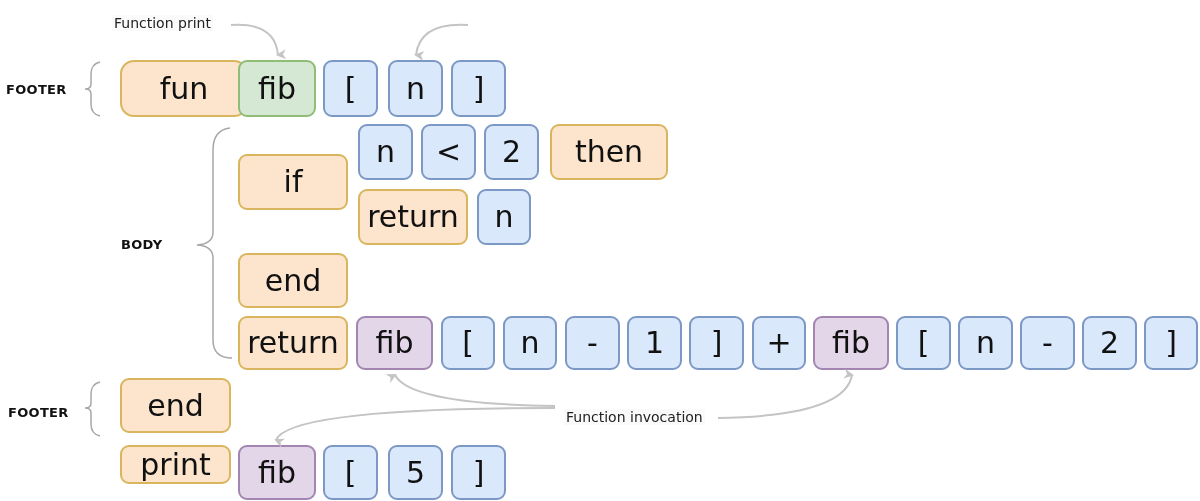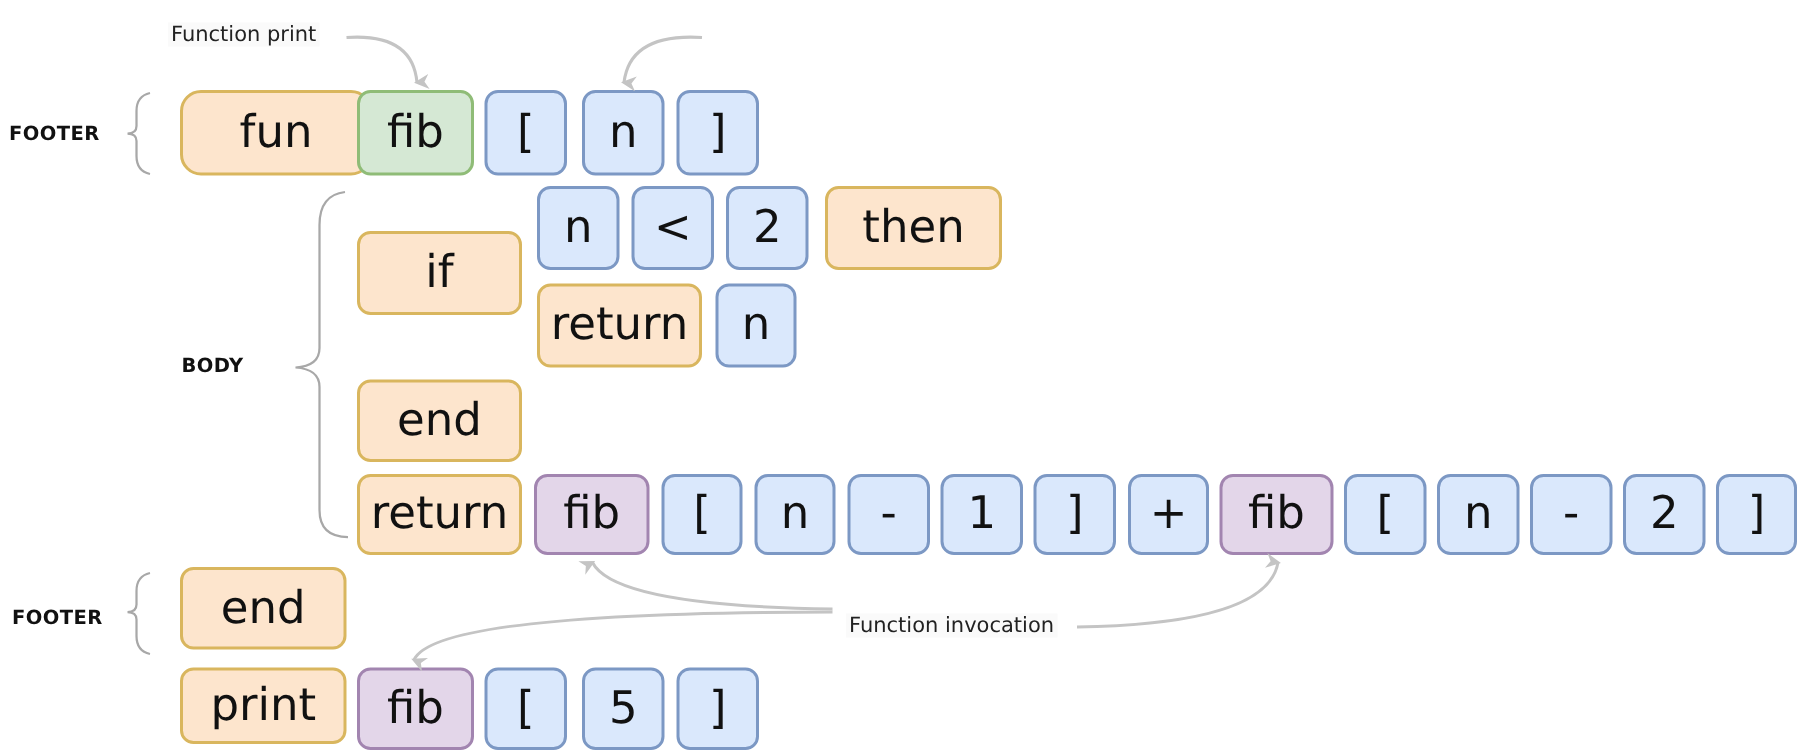--- a/index.html
+++ b/index.html
@@ -51,21 +51,21 @@
   <div class="tok pm" style="left:689px;top:316px;width:55px;height:54px;">]</div>
   <div class="tok pm" style="left:752px;top:316px;width:54px;height:54px;">+</div>
   <div class="tok iv" style="left:813px;top:316px;width:76px;height:54px;">fib</div>
   <div class="tok pm" style="left:896px;top:316px;width:55px;height:54px;">[</div>
   <div class="tok pm" style="left:958px;top:316px;width:55px;height:54px;">n</div>
   <div class="tok pm" style="left:1020px;top:316px;width:55px;height:54px;">-</div>
   <div class="tok pm" style="left:1082px;top:316px;width:55px;height:54px;">2</div>
   <div class="tok pm" style="left:1144px;top:316px;width:54px;height:54px;">]</div>
 
   <div class="tok kw" style="left:120px;top:378px;width:111px;height:55px;">end</div>
-  <div class="tok kw" style="left:120px;top:445px;width:111px;height:51px;">print</div>
+  <div class="tok kw" style="left:120px;top:445px;width:111px;height:39px;">print</div>
   <div class="tok iv" style="left:238px;top:445px;width:78px;height:55px;">fib</div>
   <div class="tok pm" style="left:323px;top:445px;width:55px;height:55px;">[</div>
   <div class="tok pm" style="left:388px;top:445px;width:55px;height:55px;">5</div>
   <div class="tok pm" style="left:451px;top:445px;width:55px;height:55px;">]</div>
 
   <svg class="overlay" viewBox="0 0 1200 501">
     <defs>
       <marker id="ah" markerWidth="10" markerHeight="10" refX="5" refY="8" orient="auto-start-reverse" markerUnits="userSpaceOnUse">
         <path d="M0,0 L5,10 L10,0 L5,3 Z" fill="#c4c4c4"></path>
       </marker>

